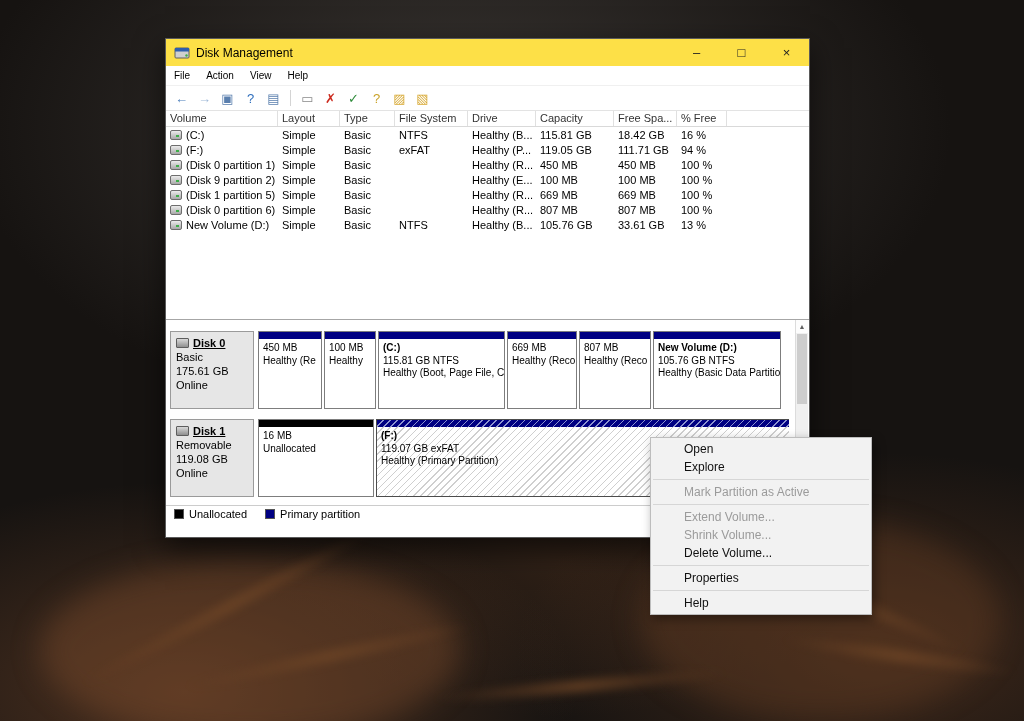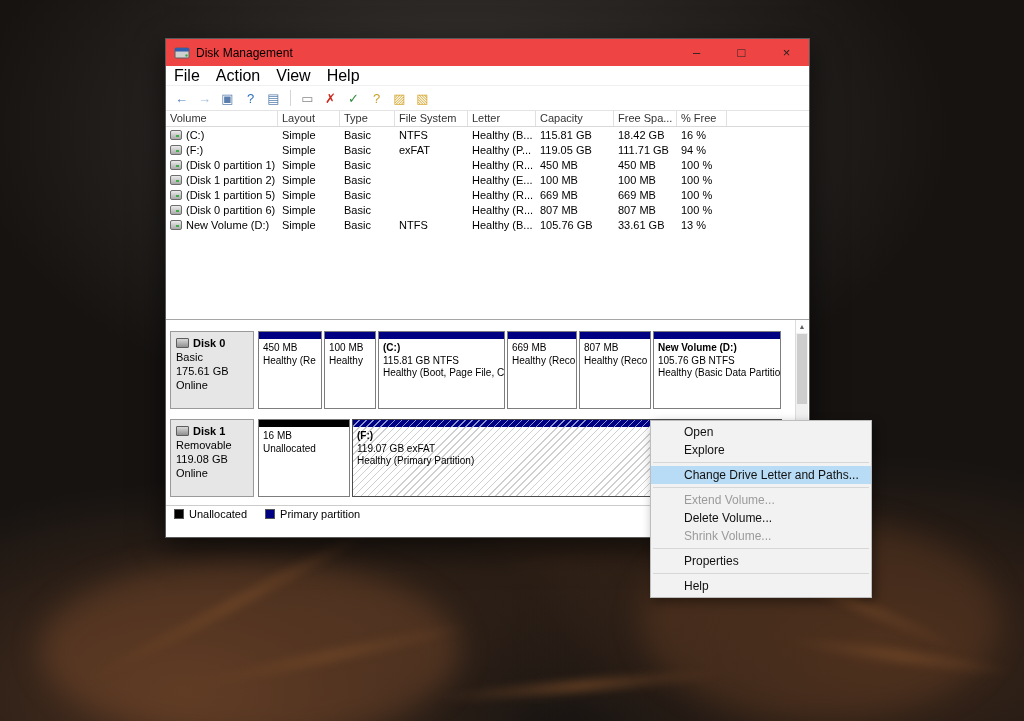--- a/index.html
+++ b/index.html
@@ -17,47 +17,47 @@
   .frond { position:absolute; filter:blur(4px); opacity:.75; background:linear-gradient(90deg,rgba(0,0,0,0),#6e4526,rgba(0,0,0,0)); height:12px; border-radius:50%; }
   .blob  { position:absolute; filter:blur(14px); border-radius:50%; }
 
   
   .window {
     position:absolute; left:165px; top:38px; width:645px; height:500px;
     background:#fff; border:1px solid #5a5a5a;
     box-shadow:0 10px 28px rgba(0,0,0,.6);
     z-index:2; font-size:11px; color:#000;
   }
-  .titlebar { height:27px; display:flex; align-items:center; background:#ef4444; }
+  .titlebar { height:27px; display:flex; align-items:center; background:#fde047; }
   .app-icon { width:16px; height:14px; margin:0 6px 0 8px; flex:0 0 auto; }
   .title-text { font-size:12px; color:#000; flex:1 1 auto; }
   .cap-btn { width:45px; height:27px; display:flex; align-items:center; justify-content:center; font-size:13px; color:#222; cursor:default; }
   .menubar { height:20px; display:flex; align-items:center; background:#fff; border-bottom:1px solid #f0f0f0; }
-  .menu-item { padding:0 8px; font-size:16px; height:20px; line-height:20px; color:#000; }
+  .menu-item { padding:0 8px; font-size:10px; height:20px; line-height:20px; color:#000; }
   .toolbar { height:25px; display:flex; align-items:center; padding:0 4px; background:#fff; border-bottom:1px solid #e3e3e3; }
   .tb-btn { width:21px; height:20px; display:flex; align-items:center; justify-content:center; font-size:13px; margin:0 1px; }
   .tb-sep { width:1px; height:16px; background:#d4d4d4; margin:0 5px; }
 
   
   .list { position:absolute; left:0; right:0; top:72px; height:208px; background:#fff; overflow:hidden; }
   .lheader { display:flex; height:16px; border-bottom:1px solid #d9d9d9; color:#333; }
   .hcell { padding:1px 4px; border-right:1px solid #e0e0e0; font-size:11px; white-space:nowrap; overflow:hidden; }
   .hfill { flex:1 1 auto; border-right:none; }
   .vrow { display:flex; height:15px; align-items:center; }
   .vcell { padding:0 4px; font-size:11px; white-space:nowrap; overflow:hidden; display:flex; align-items:center; gap:4px; }
   .col-0{width:112px}.col-1{width:62px}.col-2{width:55px}.col-3{width:73px}
   .col-4{width:68px}.col-5{width:78px}.col-6{width:63px}.col-7{width:50px}
   .drive-ico { display:inline-block; width:12px; height:10px; background:linear-gradient(#ececec,#a9a9a9); border:1px solid #6e6e6e; border-radius:2px; flex:0 0 auto; position:relative; }
   .drive-ico::after { content:""; position:absolute; right:2px; bottom:2px; width:3px; height:2px; background:#3fae49; }
 
   
   .graph { position:absolute; left:0; right:0; top:280px; height:186px; background:#fff; border-top:1px solid #a6a6a6; }
   .disk-row { position:absolute; left:4px; right:4px; height:78px; }
   .disk-label { position:absolute; left:0; top:0; width:84px; height:100%; background:#e6e6e6; border:1px solid #9a9a9a; padding:4px 5px; font-size:11px; line-height:14px; color:#000; }
-  .dl-name { display:flex; align-items:center; gap:4px; font-weight:bold; }
+  .dl-name { display:flex; align-items:center; gap:4px; font-weight:bold;text-decoration:underline; }
   .disk-ico { display:inline-block; width:13px; height:10px; background:linear-gradient(#d8d8d8,#8f8f8f); border:1px solid #5d5d5d; border-radius:1px; }
   .disk-parts { position:absolute; left:88px; right:16px; top:0; height:100%; display:flex; gap:2px; overflow:hidden; }
   .part { height:100%; border:1px solid #7d7d7d; background:#fff; flex:0 0 auto; }
   .part.hatched { border-color:#4c4c4c; }
   .stripe { height:7px; }
   .stripe-hatched { background:repeating-linear-gradient(135deg,#000082 0 4px,#8d93cf 4px 5px); }
   .pbody { padding:3px 4px; font-size:10px; line-height:12.5px; white-space:nowrap; overflow:hidden; color:#000; }
   .hatched .pbody { background:repeating-linear-gradient(135deg,#ffffff 0 4px,#cfcfcf 4px 5px); height:calc(100% - 7px); }
   .pname { font-weight:bold; }
 
@@ -65,21 +65,21 @@
   .vscroll { position:absolute; right:1px; top:281px; width:13px; height:185px; background:#f0f0f0; border-left:1px solid #dcdcdc; display:flex; flex-direction:column; justify-content:space-between; z-index:3; }
   .sb-btn { height:13px; display:flex; align-items:center; justify-content:center; font-size:7px; color:#5f5f5f; background:#fdfdfd; }
   .sb-thumb { position:absolute; left:1px; right:1px; top:14px; height:70px; background:#cdcdcd; }
 
   
   .legend { position:absolute; left:0; right:0; top:466px; height:17px; background:#fff; border-top:1px solid #cccccc; display:flex; align-items:center; gap:18px; padding-left:8px; font-size:11px; }
   .leg-entry { display:flex; align-items:center; gap:5px; }
   .swatch { width:10px; height:10px; border:1px solid #555; display:inline-block; }
 
   
-  .context-menu { position:absolute; left:650px; top:420px; width:222px; background:#f2f2f2; border:1px solid #bdbdbd; box-shadow:3px 4px 10px rgba(0,0,0,.4); padding:2px 0; z-index:10; }
+  .context-menu { position:absolute; left:650px; top:437px; width:222px; background:#f2f2f2; border:1px solid #bdbdbd; box-shadow:3px 4px 10px rgba(0,0,0,.4); padding:2px 0; z-index:10; }
   .cm-item { height:18px; line-height:18px; padding-left:33px; font-size:12px; color:#111; white-space:nowrap; overflow:hidden; }
   .cm-item.disabled { color:#9b9b9b; }
   .cm-sep { border-top:1px solid #d6d6d6; margin:3px 2px; height:0; }
 </style>
 </head>
 <body>
 
 <div>
   <div class="blob" style="left:40px; top:560px; width:420px; height:180px; background:rgba(128,78,44,.4);"></div>
   <div class="blob" style="left:640px; top:520px; width:360px; height:200px; background:rgba(110,66,38,.35);"></div>
@@ -125,21 +125,21 @@
       <div class="tb-btn" style="color: rgb(215, 168, 50);">▨</div>
       <div class="tb-btn" style="color: rgb(215, 168, 50);">▧</div>
     </div>
 
   <div class="list">
     <div class="lheader">
         <div class="hcell col-0">Volume</div>
         <div class="hcell col-1">Layout</div>
         <div class="hcell col-2">Type</div>
         <div class="hcell col-3">File System</div>
-        <div class="hcell col-4">Letter</div>
+        <div class="hcell col-4">Drive</div>
         <div class="hcell col-5">Capacity</div>
         <div class="hcell col-6">Free Spa...</div>
         <div class="hcell col-7">% Free</div>
         <div class="hcell hfill"></div>
       </div>
     <div>
         <div class="vrow">
           <div class="vcell col-0">
             <span class="drive-ico"></span>
             <span>(C:)</span>
@@ -174,21 +174,21 @@
           <div class="vcell col-2">Basic</div>
           <div class="vcell col-3"></div>
           <div class="vcell col-4">Healthy (R...</div>
           <div class="vcell col-5">450 MB</div>
           <div class="vcell col-6">450 MB</div>
           <div class="vcell col-7">100 %</div>
         </div>
         <div class="vrow">
           <div class="vcell col-0">
             <span class="drive-ico"></span>
-            <span>(Disk 1 partition 2)</span>
+            <span>(Disk 9 partition 2)</span>
           </div>
           <div class="vcell col-1">Simple</div>
           <div class="vcell col-2">Basic</div>
           <div class="vcell col-3"></div>
           <div class="vcell col-4">Healthy (E...</div>
           <div class="vcell col-5">100 MB</div>
           <div class="vcell col-6">100 MB</div>
           <div class="vcell col-7">100 %</div>
         </div>
         <div class="vrow">
@@ -295,21 +295,21 @@
       <div class="disk-label">
         <div class="dl-name">
           <span class="disk-ico"></span>
           <span>Disk 1</span>
         </div>
         <div>Removable</div>
         <div>119.08 GB</div>
         <div>Online</div>
       </div>
       <div class="disk-parts">
-          <div class="part" style="width: 92px;">
+          <div class="part" style="width: 116px;">
             <div class="stripe" style="background: rgb(0, 0, 0);"></div>
             <div class="pbody">
               <div>16 MB</div>
               <div>Unallocated</div>
             </div>
           </div>
           <div class="part hatched" style="width: 430px;">
             <div class="stripe stripe-hatched"></div>
             <div class="pbody">
               <div class="pname">(F:)</div>
@@ -337,22 +337,22 @@
       <span>Primary partition</span>
     </div>
   </div>
 
 </div>
 
 <div class="context-menu">
     <div class="cm-item">Open</div>
     <div class="cm-item">Explore</div>
     <div class="cm-sep"></div>
-    <div class="cm-item" style="background: rgb(184, 220, 245);">Change Drive Letter and Paths...</div>
+    <div class="cm-item disabled">Mark Partition as Active</div>
     <div class="cm-sep"></div>
     <div class="cm-item disabled">Extend Volume...</div>
+    <div class="cm-item disabled">Shrink Volume...</div>
     <div class="cm-item">Delete Volume...</div>
-    <div class="cm-item disabled">Shrink Volume...</div>
     <div class="cm-sep"></div>
     <div class="cm-item">Properties</div>
     <div class="cm-sep"></div>
     <div class="cm-item">Help</div>
   </div>
 
 </body></html>

